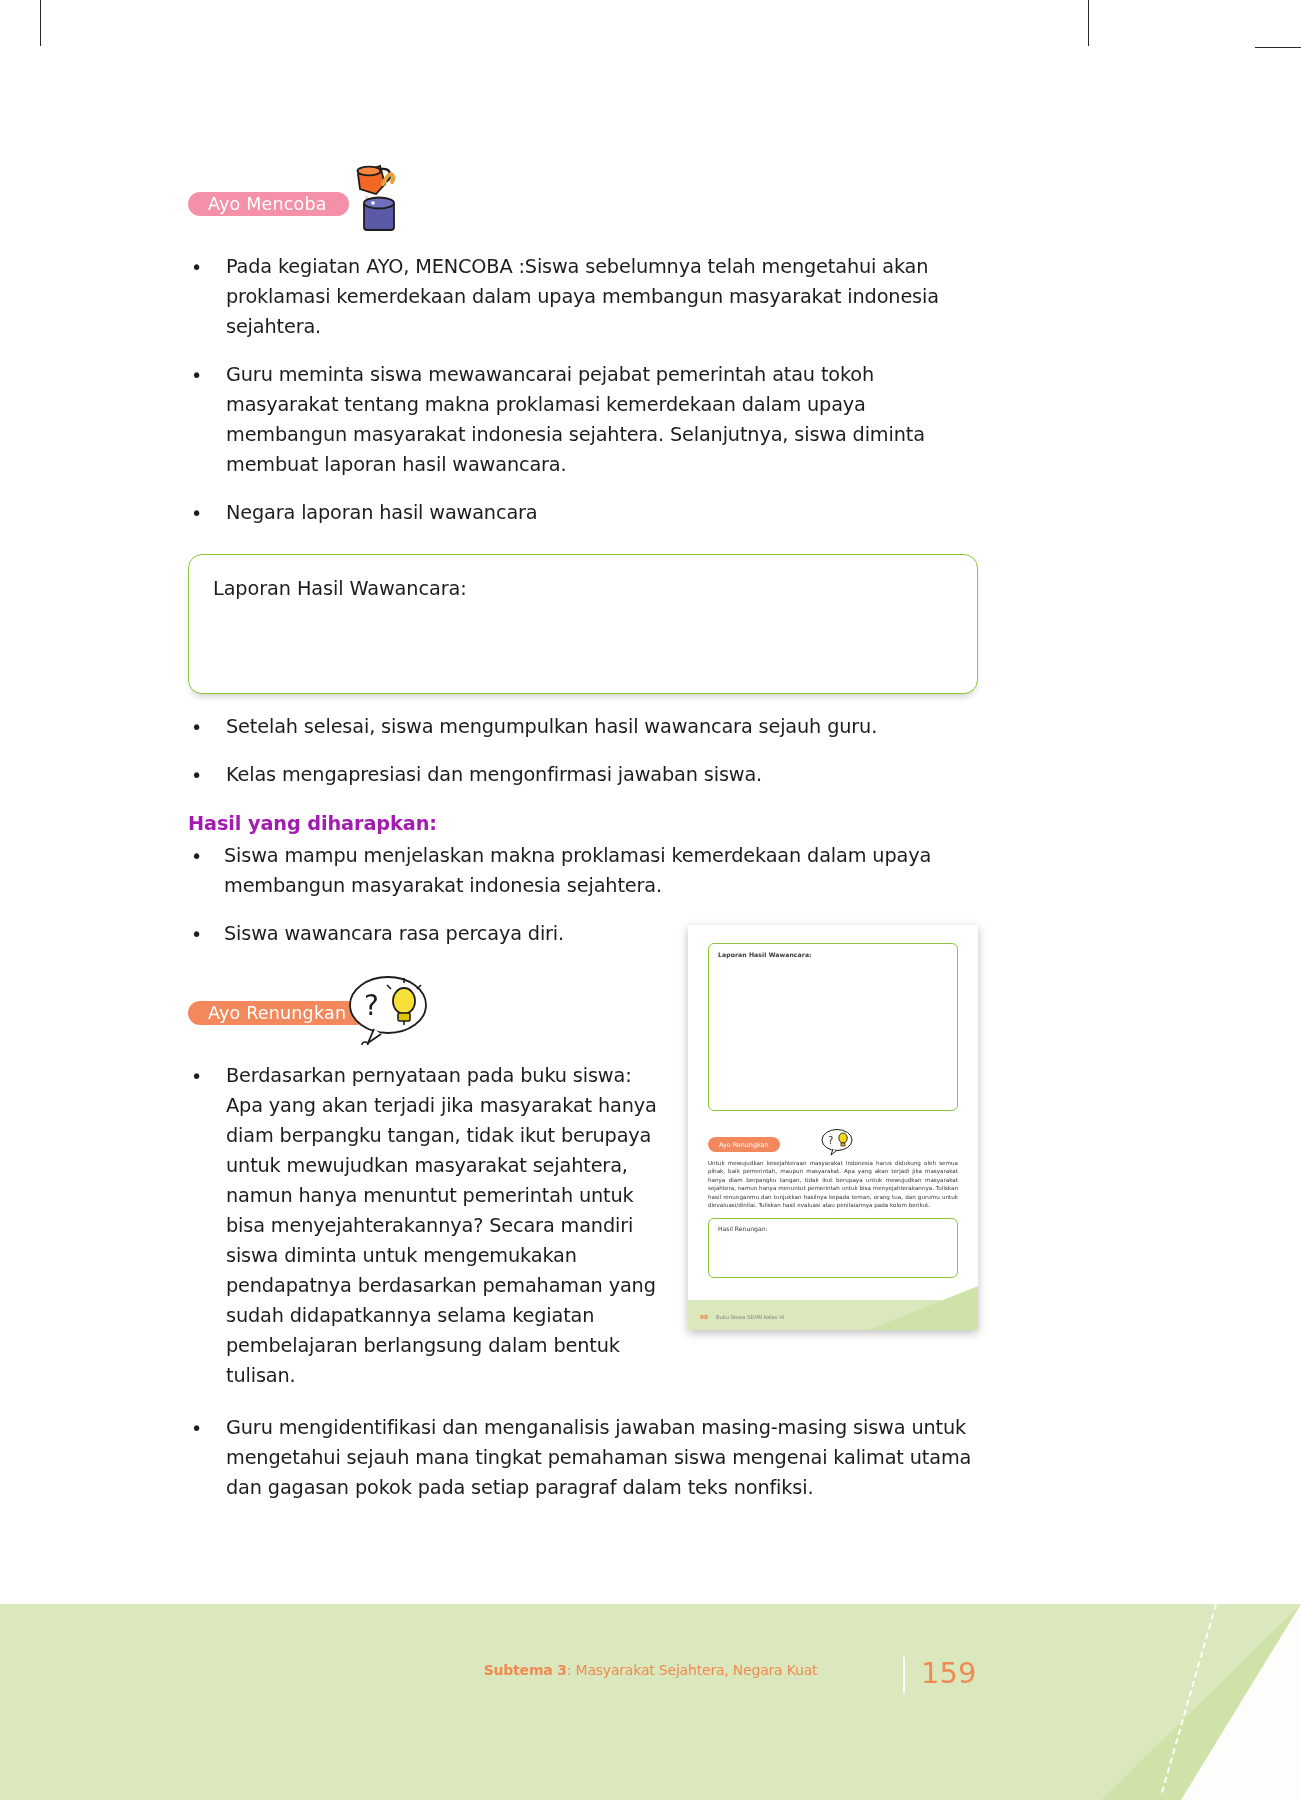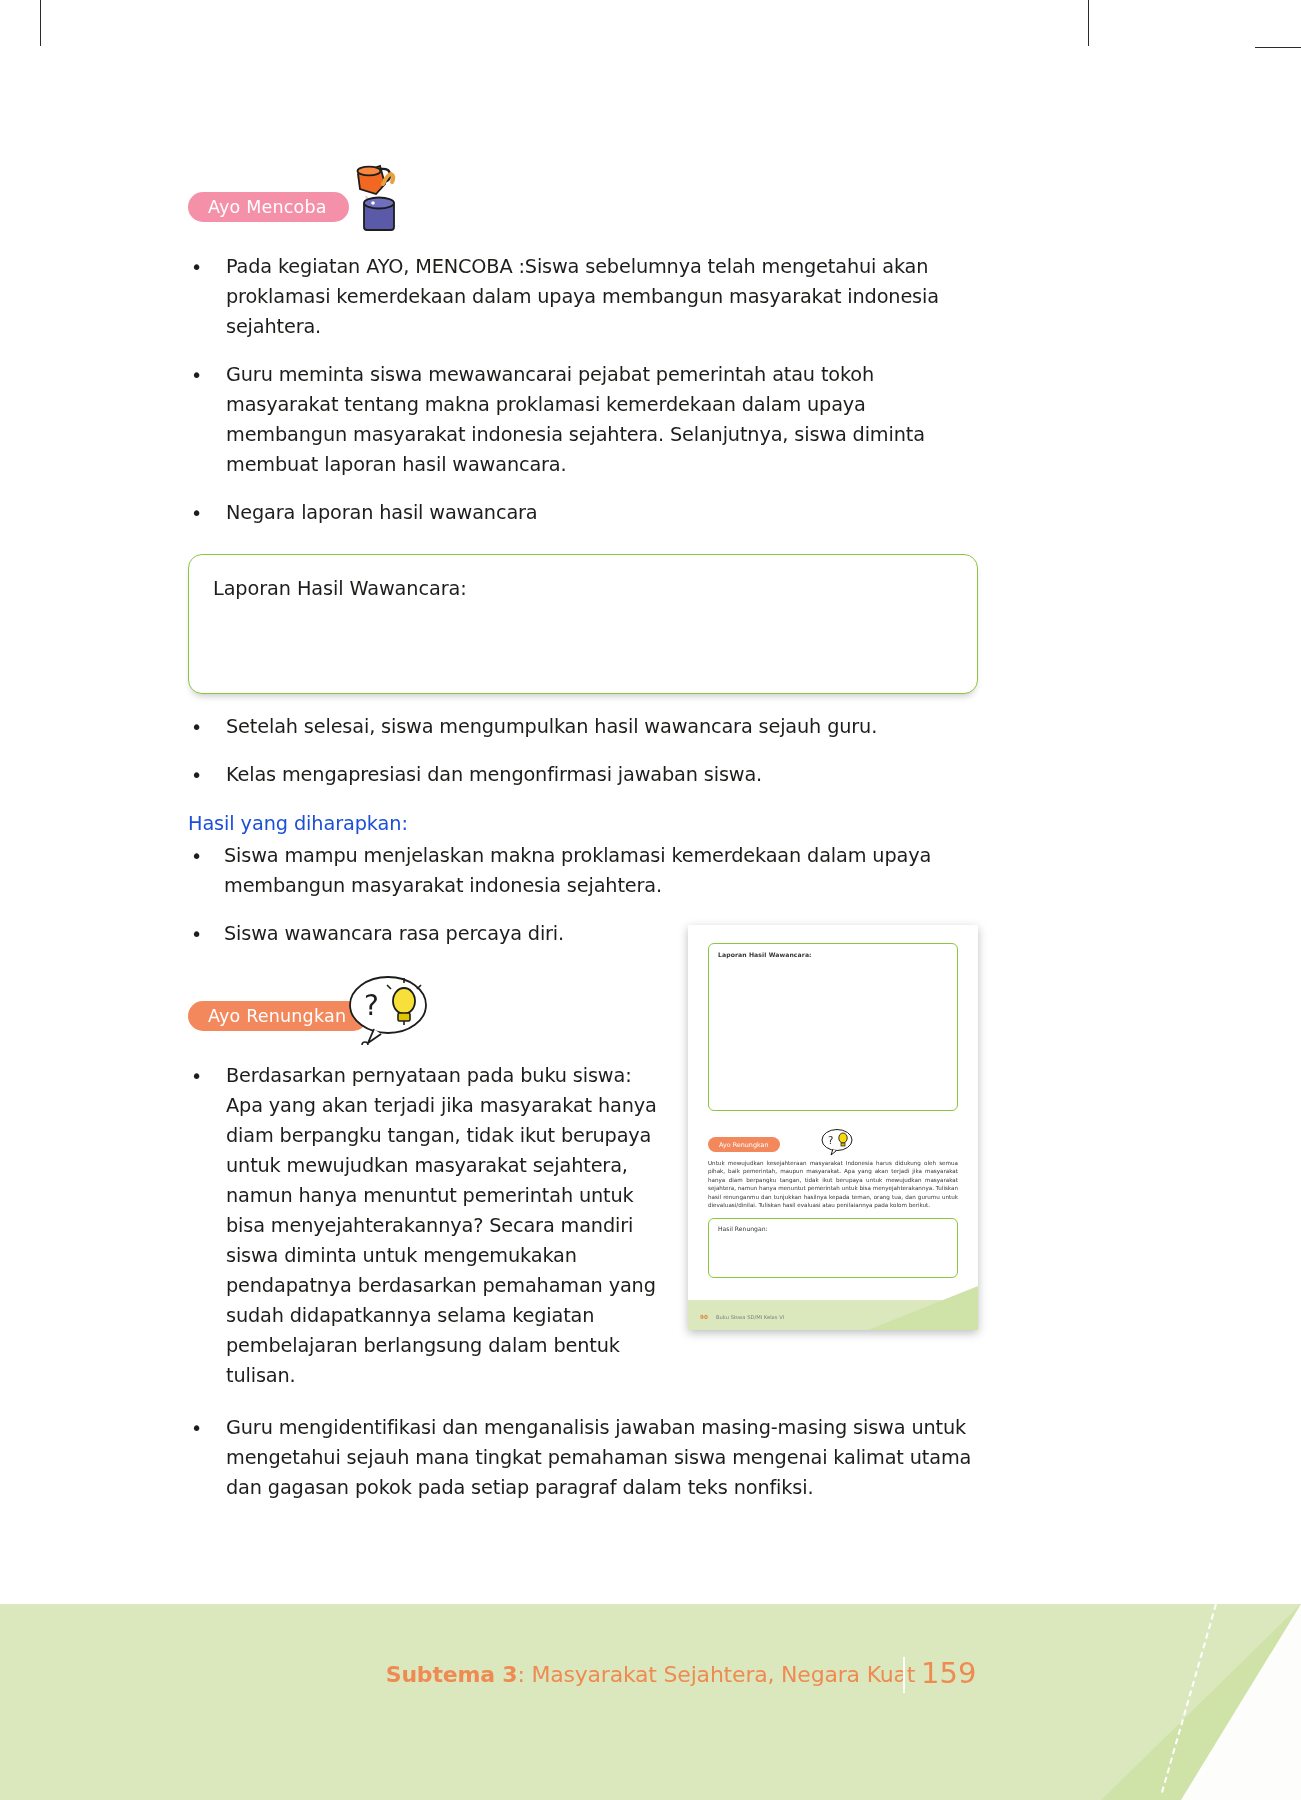--- a/index.html
+++ b/index.html
@@ -24,21 +24,21 @@
   .content {
     position: absolute;
     left: 188px; top: 160px;
     width: 790px;
   }
 
   
   .badge-row { position: relative; height: 74px; }
   .badge {
     position: absolute; left: 0; top: 32px;
-    height: 30px; min-width: 160px;
+    height: 24px; min-width: 160px;
     border-radius: 16px;
     display: flex; align-items: center;
     padding: 0 22px 0 20px;
     color: #fff;
     font-size: 17.5px;
     letter-spacing: .2px;
     font-family: "DejaVu Sans", "Liberation Sans", sans-serif;
   }
   .badge.pink { background: #f491a8; }
   .badge.orange { background: #f2885c; }
@@ -57,22 +57,22 @@
     line-height: 30px;
     color: #1d1d1b;
     letter-spacing: -0.15px;
   }
   .bl.tight { margin-top: 6px; }
   .bl.narrow .dot { width: 36px; flex: 0 0 36px; }
 
   .subhead {
     margin-top: 22px;
     font-size: 19.3px;
-    font-weight: normal;
-    color: #1d4ed8;
+    font-weight: bold;
+    color: #a21caf;
     letter-spacing: -0.1px;
   }
 
   
   .answer-box {
     margin-top: 26px;
     height: 140px;
     border: 1.6px solid #8cc63e;
     border-radius: 14px;
     background: #fff;
@@ -177,21 +177,21 @@
   .footer .dash {
     position: absolute; right: 84px; top: 0;
     width: 0; height: 196px;
     border-left: 2px dashed #ffffff;
     transform: rotate(16deg);
     transform-origin: top center;
   }
   .footer-text {
     position: absolute; left: 0; top: 58px;
     width: 1301px; text-align: center;
-    font-size: 22px; color: #ef8b52;
+    font-size: 14px; color: #ef8b52;
     letter-spacing: -0.2px;
   }
   .footer-text b { font-weight: bold; }
   .footer-rule {
     position: absolute; left: 903px; top: 53px;
     width: 2px; height: 36px; background: #ffffff;
   }
   .footer-page {
     position: absolute; left: 921px; top: 52px;
     font-size: 29px; font-weight: normal; color: #ef8b52;

